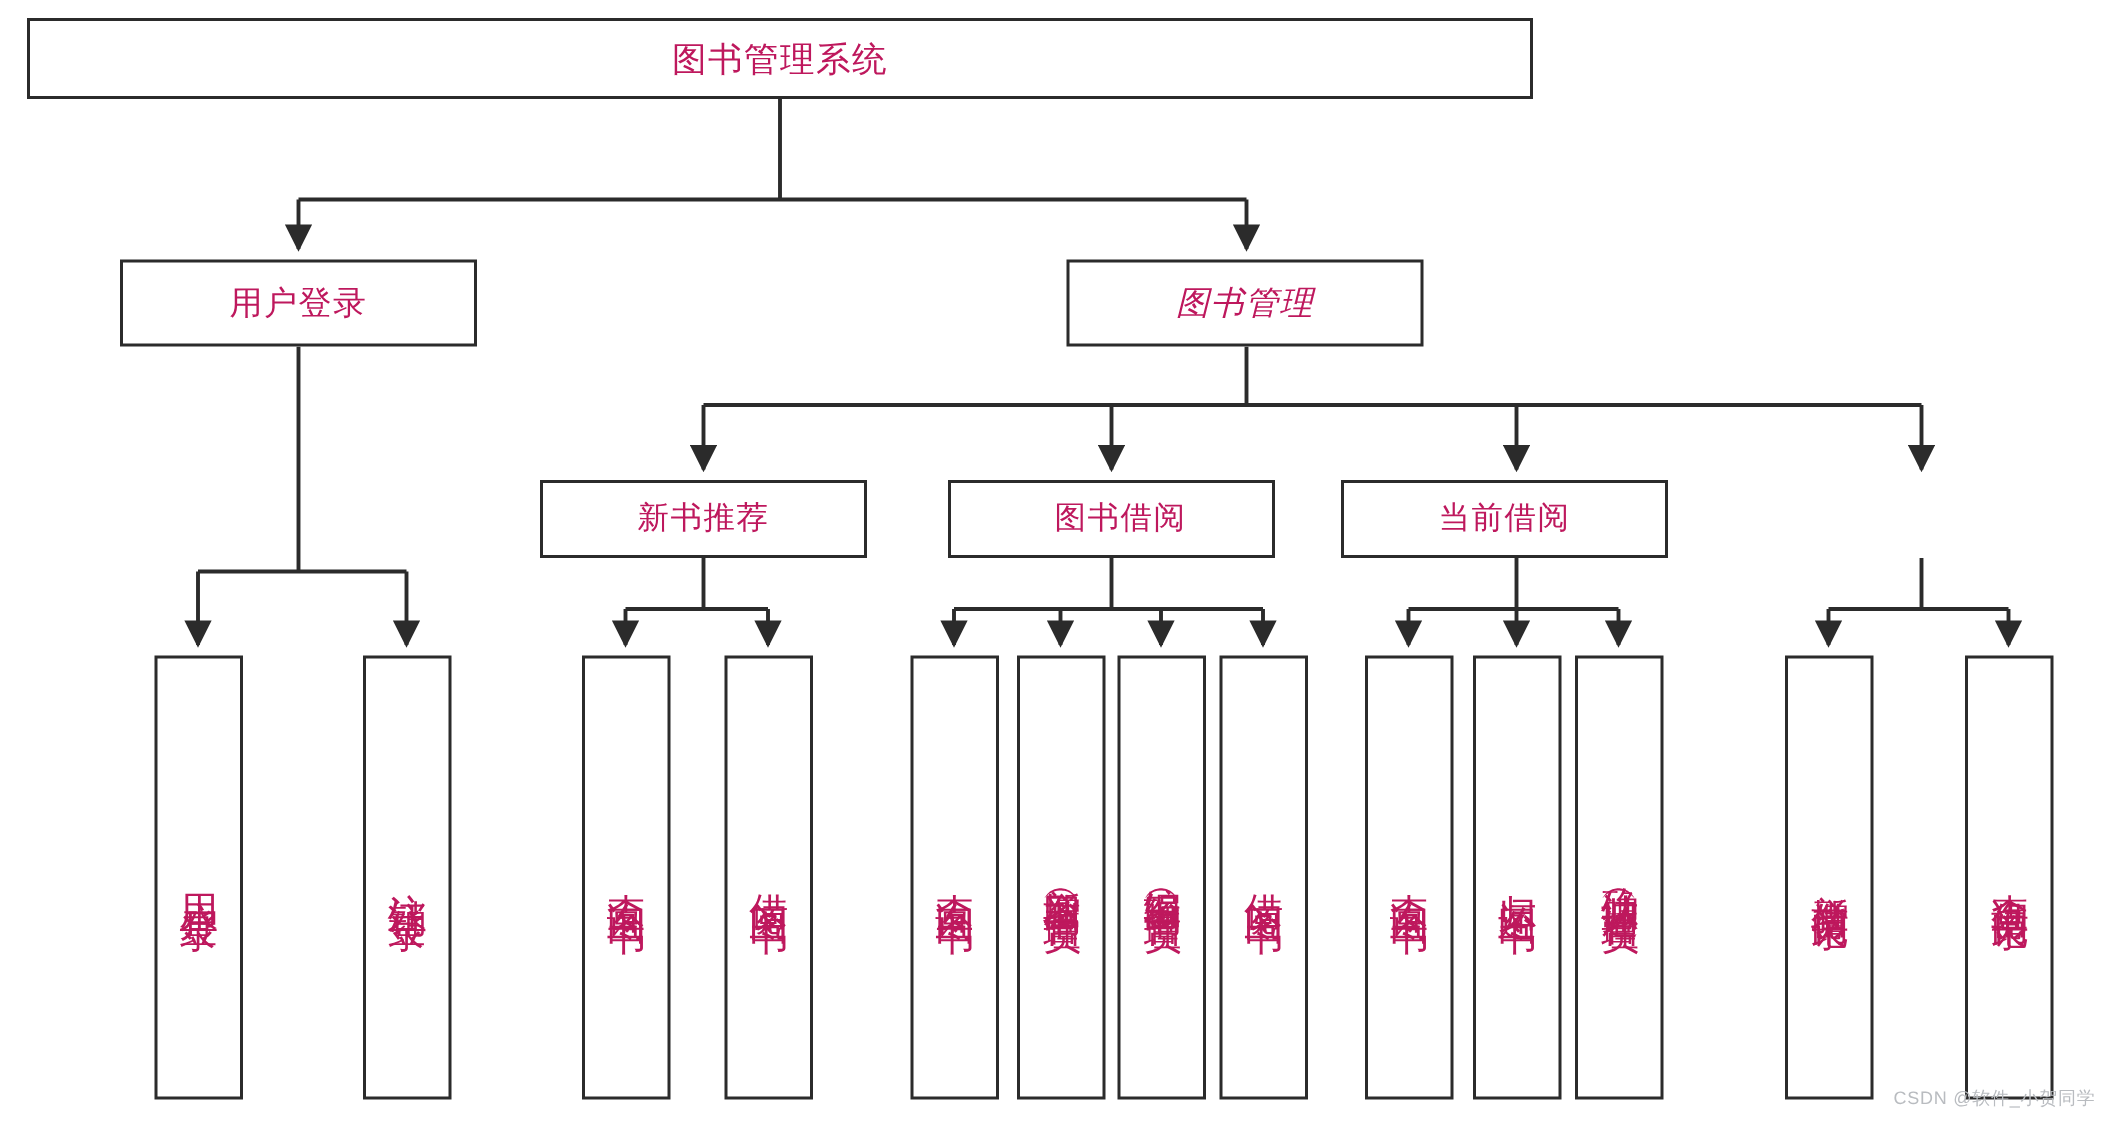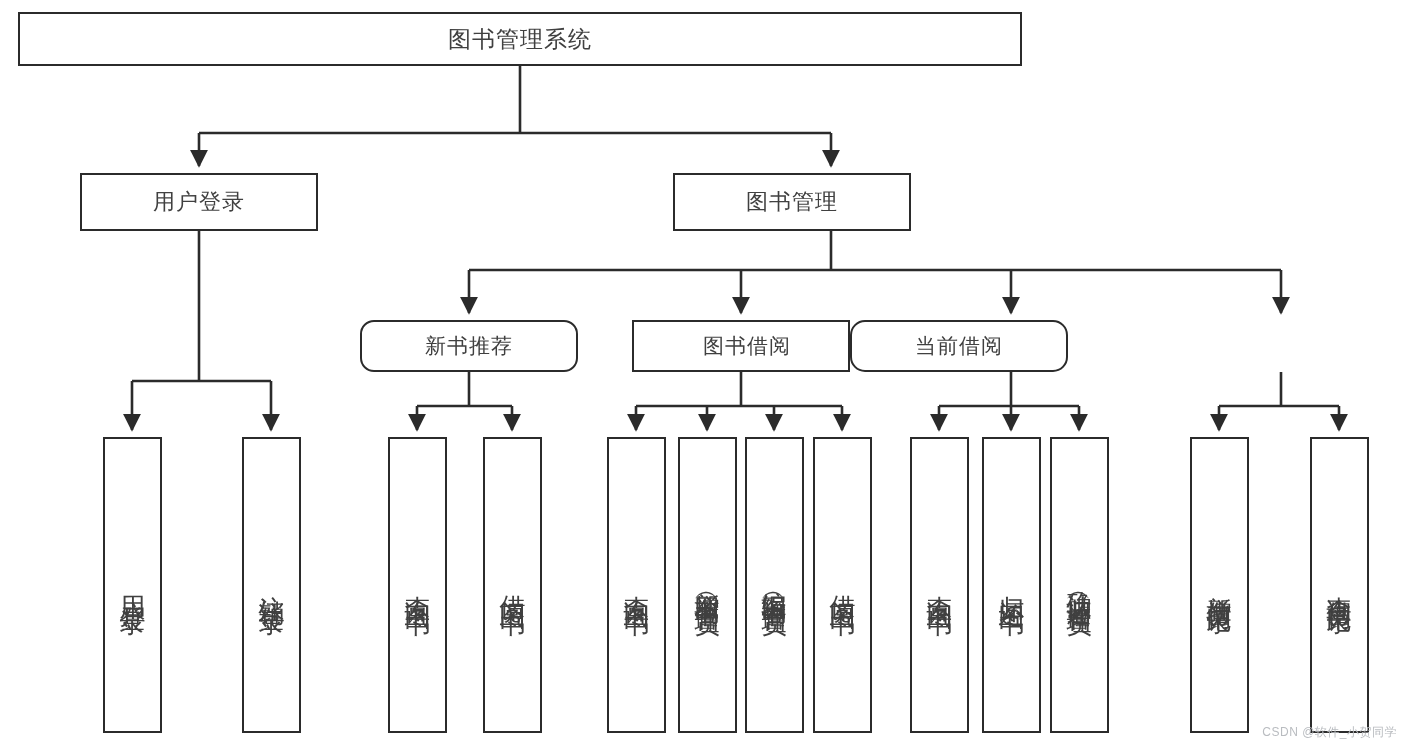--- a/index.html
+++ b/index.html
@@ -27,21 +27,21 @@
     pointer-events: none;
   }
   .node {
     position: absolute;
     box-sizing: border-box;
     background: #ffffff;
     border: 2px solid #2b2b2b;
     display: flex;
     align-items: center;
     justify-content: center;
-    color: #404040;
+    color: #be185d;
   }
   .node .label {
     display: block;
     text-align: center;
     line-height: 1.16;
     white-space: nowrap;
   }
   
   .node.root {
     left: 18px;
@@ -56,35 +56,35 @@
   
   .node.lvl1 {
     height: 58px;
     width: 238px;
   }
   .node.lvl1 .label {
     font-size: 22px;
     letter-spacing: 1px;
   }
   #node-user-login  { left: 80px;  top: 173px; }
-  #node-book-manage { left: 673px; top: 173px; }
+  #node-book-manage { left: 711px; top: 173px; font-style: italic; }
 
   
   .node.lvl2 {
     height: 52px;
     width: 218px;
     top: 320px;
   }
   .node.lvl2 .label {
     font-size: 21px;
     letter-spacing: 1px;
   }
-  #node-new-book-rec { left: 360px; border-radius: 14px;  }
+  #node-new-book-rec { left: 360px;  }
   #node-book-borrow  { left: 632px; padding-left: 12px;  }
-  #node-current-borrow { left: 850px; border-radius: 15px; }
+  #node-current-borrow { left: 894px; }
   #node-borrow-record  { left: 1172px; }
 
   
   .node.leaf {
     top: 437px;
     height: 296px;
     width: 59px;
     align-items: center;
     justify-content: center;
     padding: 4px 2px;

